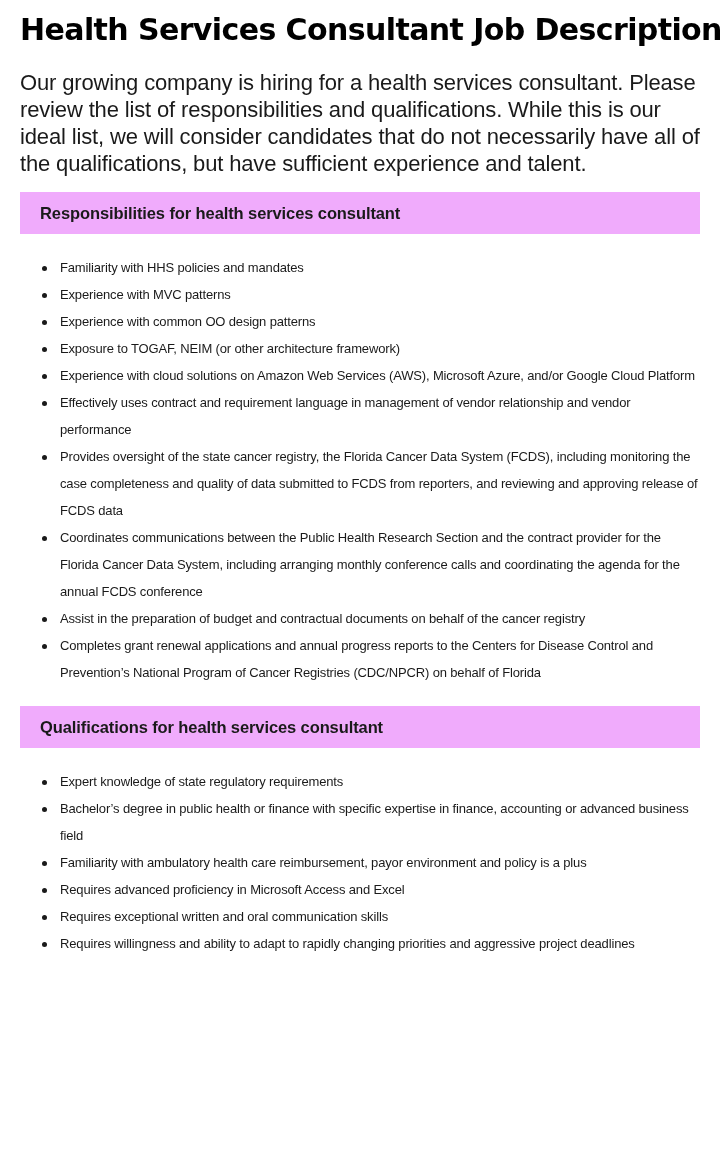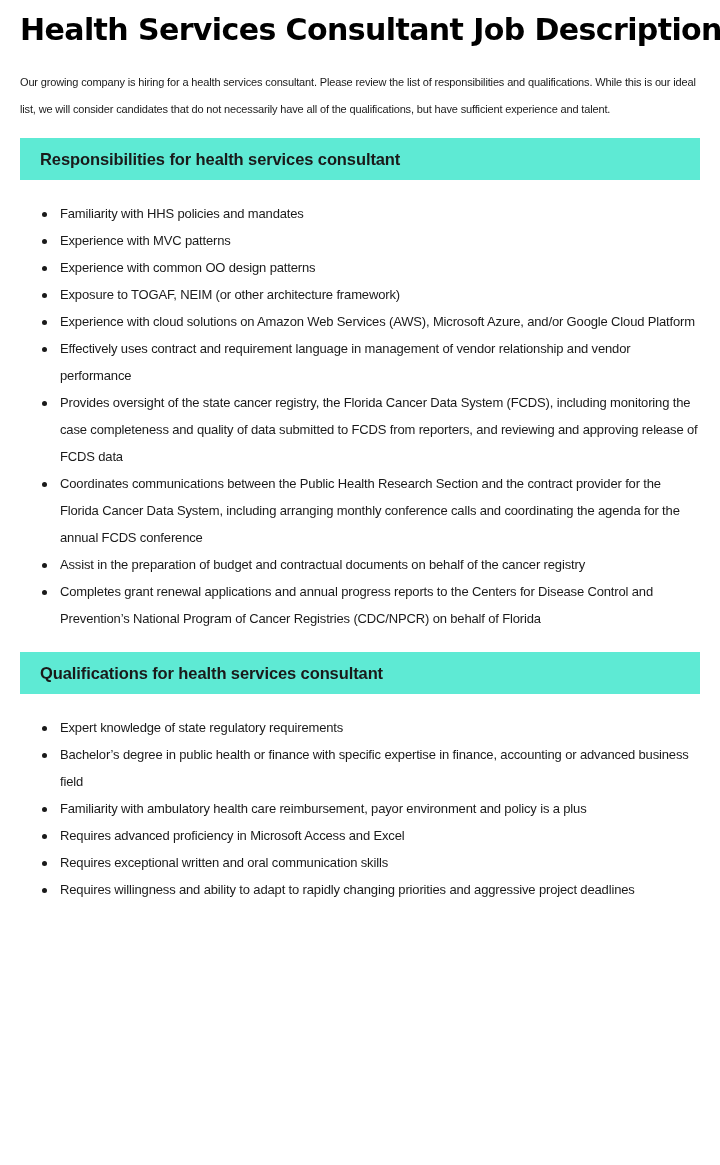--- a/index.html
+++ b/index.html
@@ -12,28 +12,28 @@
     font-size: 30px;
     letter-spacing: -0.6px;
     text-align: center;
     line-height: 44px;
     padding-top: 8px;
     color: #000;
     white-space: nowrap;
   }
   .intro {
     margin-top: 17px;
-    font-size: 11px;
+    font-size: 22px;
     line-height: 27px;
     color: #1a1a1a;
     letter-spacing: -0.15px;
   }
   .section-header {
     margin-top: 15px;
-    background: #5eead4;
+    background: #f0abfc;
     height: 42px;
     padding-left: 20px;
     display: flex;
     align-items: center;
     font-weight: bold;
     font-size: 16.5px;
     color: #1a1a1a;
     letter-spacing: -0.1px;
   }
   ul.items {

